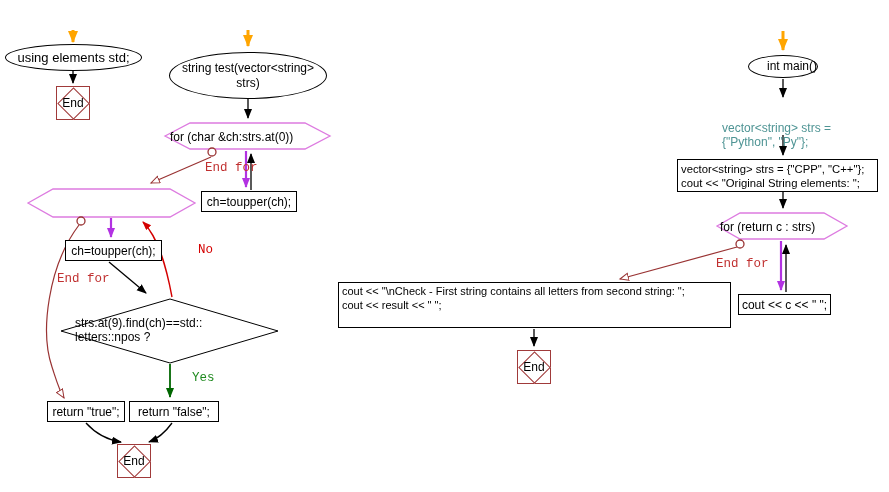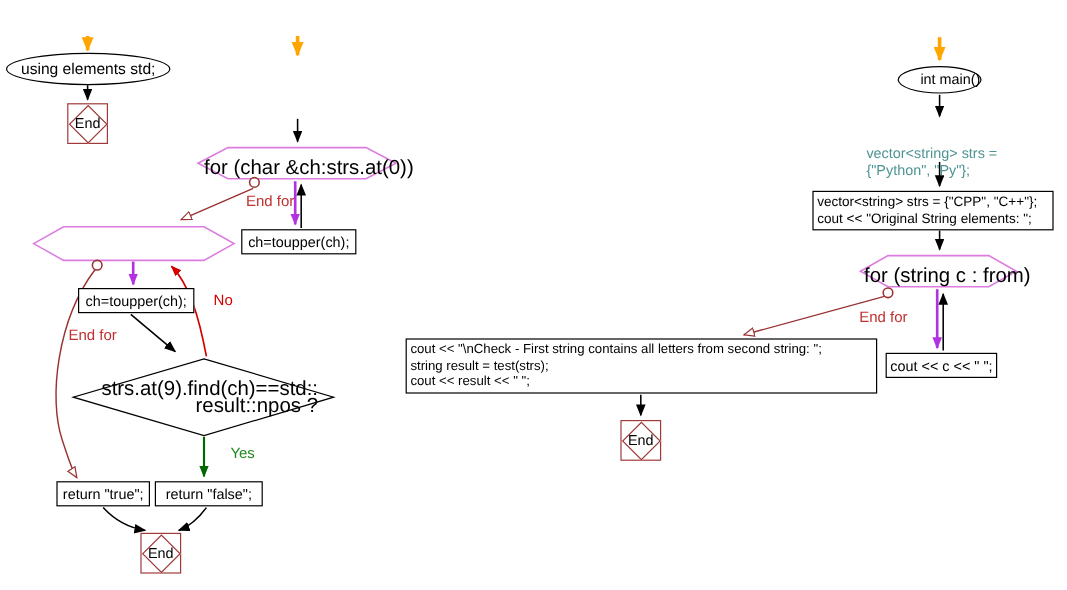--- a/index.html
+++ b/index.html
@@ -8,24 +8,24 @@
     font-family:"Liberation Sans","DejaVu Sans",sans-serif;color:#000;
   }
   #wires{position:absolute;left:0;top:0;z-index:0;}
   .node{position:absolute;box-sizing:border-box;z-index:1;}
   .rect{border:1px solid #000;background:#fff;display:flex;align-items:center;justify-content:center;
         font-size:12px;white-space:nowrap;}
   .rect.multi{display:block;padding:2px 3px;}
   .rect.multi .ln{white-space:nowrap;}
   .ellipse{border:1px solid #000;border-radius:50%;background:#fff;display:flex;flex-direction:column;
         align-items:center;justify-content:center;text-align:center;font-size:12px;line-height:15px;}
-  .shape-label{position:absolute;z-index:1;text-align:right;white-space:nowrap;font-size:17px;}
-  .lbl{position:absolute;z-index:1;font-size:12.5px;white-space:nowrap;}
+  .shape-label{position:absolute;z-index:1;text-align:left;white-space:nowrap;font-size:12px;}
+  .lbl{position:absolute;z-index:1;font-size:12.5px;white-space:nowrap;font-family:Liberation Mono, monospace;}
   .red-lbl{color:var(--label-red,#C03030);}
-  .no-lbl{color:var(--no-red,#D40000);}
+  .no-lbl{color:var(--no-red,#D40000);margin-left:20px;}
   .yes-lbl{color:var(--yes-green,#1F8A1F);}
   .comment{color:var(--comment-teal,#4E9494);font-size:12px;line-height:13.5px;white-space:nowrap;}
   .end-term{position:absolute;z-index:1;width:34px;height:34px;border:1px solid var(--terminal-red,#A03A3A);
         background:#fff;box-sizing:border-box;text-decoration:underline;}
   .end-term .diamond{position:absolute;left:5px;top:5px;width:21px;height:21px;
         border:1px solid var(--terminal-red,#A03A3A);transform:rotate(45deg);background:#fff;}
   .end-term .end-label{position:absolute;left:0;top:0;right:0;bottom:0;display:flex;align-items:center;
         justify-content:center;font-size:12px;}
   .tight{font-size:11.3px;line-height:14px;}
   .smallest{font-size:11px;line-height:13.5px;}
@@ -94,39 +94,43 @@
   </svg>
 
   <div class="node ellipse" style="left:5px;top:44px;width:137px;height:27px;font-size:13px;">
     <div>using elements std;</div>
   </div>
   <div class="end-term" style="left:56px;top:86px;">
     <div class="diamond"></div>
     <div class="end-label">End</div>
   </div>
 
+  <div class="node ellipse" style="left:169px;top:52px;width:158px;height:47px;">
+    <div>string test(vector&lt;string&gt;</div>
+    <div>strs)</div>
+  </div>
 
   <div class="shape-label" style="left:170px;top:130px;width:155px;">for (char &amp;ch:strs.at(0))</div>
   <div class="lbl red-lbl" style="left:205px;top:161px;">End for</div>
 
   <div class="node rect" style="left:201px;top:191px;width:96px;height:21px;">
     <span>ch=toupper(ch);</span>
   </div>
 
   <div class="lbl red-lbl" style="left:57px;top:272px;">End for</div>
 
   <div class="node rect" style="left:65px;top:240px;width:97px;height:21px;">
     <span>ch=toupper(ch);</span>
   </div>
 
   <div class="lbl no-lbl" style="left:178px;top:243px;">No</div>
 
   <div class="shape-label" style="left:75px;top:317px;width:190px;line-height:13.5px;">
     <div>strs.at(9).find(ch)==std::</div>
-    <div>result::npos ?</div>
+    <div>letters::npos ?</div>
   </div>
 
   <div class="lbl yes-lbl" style="left:192px;top:371px;">Yes</div>
 
   <div class="node rect" style="left:47px;top:401px;width:78px;height:21px;">
     <span>return "true";</span>
   </div>
   <div class="node rect" style="left:129px;top:401px;width:90px;height:21px;">
     <span>return "false";</span>
   </div>
@@ -143,30 +147,29 @@
   <div class="node comment" style="left:722px;top:106px;margin-top:16px;">
     <div>vector&lt;string&gt; strs =</div>
     <div>{"Python", "Py"};</div>
   </div>
 
   <div class="node rect multi tight" style="left:677px;top:159px;width:201px;height:33px;">
     <div class="ln">vector&lt;string&gt; strs = {"CPP", "C++"};</div>
     <div class="ln">cout &lt;&lt; "Original String elements: ";</div>
   </div>
 
-  <div class="shape-label" style="left:720px;top:220px;width:125px;">for (string c : from)</div>
+  <div class="shape-label" style="left:720px;top:220px;width:125px;">for (return c : strs)</div>
   <div class="lbl red-lbl" style="left:716px;top:257px;">End for</div>
 
   <div class="node rect" style="left:738px;top:294px;width:93px;height:21px;">
     <span>cout &lt;&lt; c &lt;&lt; " ";</span>
   </div>
 
   <div class="node rect multi smallest" style="left:338px;top:282px;width:393px;height:46px;">
     <div class="ln">cout &lt;&lt; "\nCheck - First string contains all letters from second string: ";</div>
-    <div class="ln">string result = test(strs);</div>
     <div class="ln">cout &lt;&lt; result &lt;&lt; " ";</div>
   </div>
 
   <div class="end-term" style="left:517px;top:350px;">
     <div class="diamond"></div>
     <div class="end-label">End</div>
   </div>
 
 </div>
 

